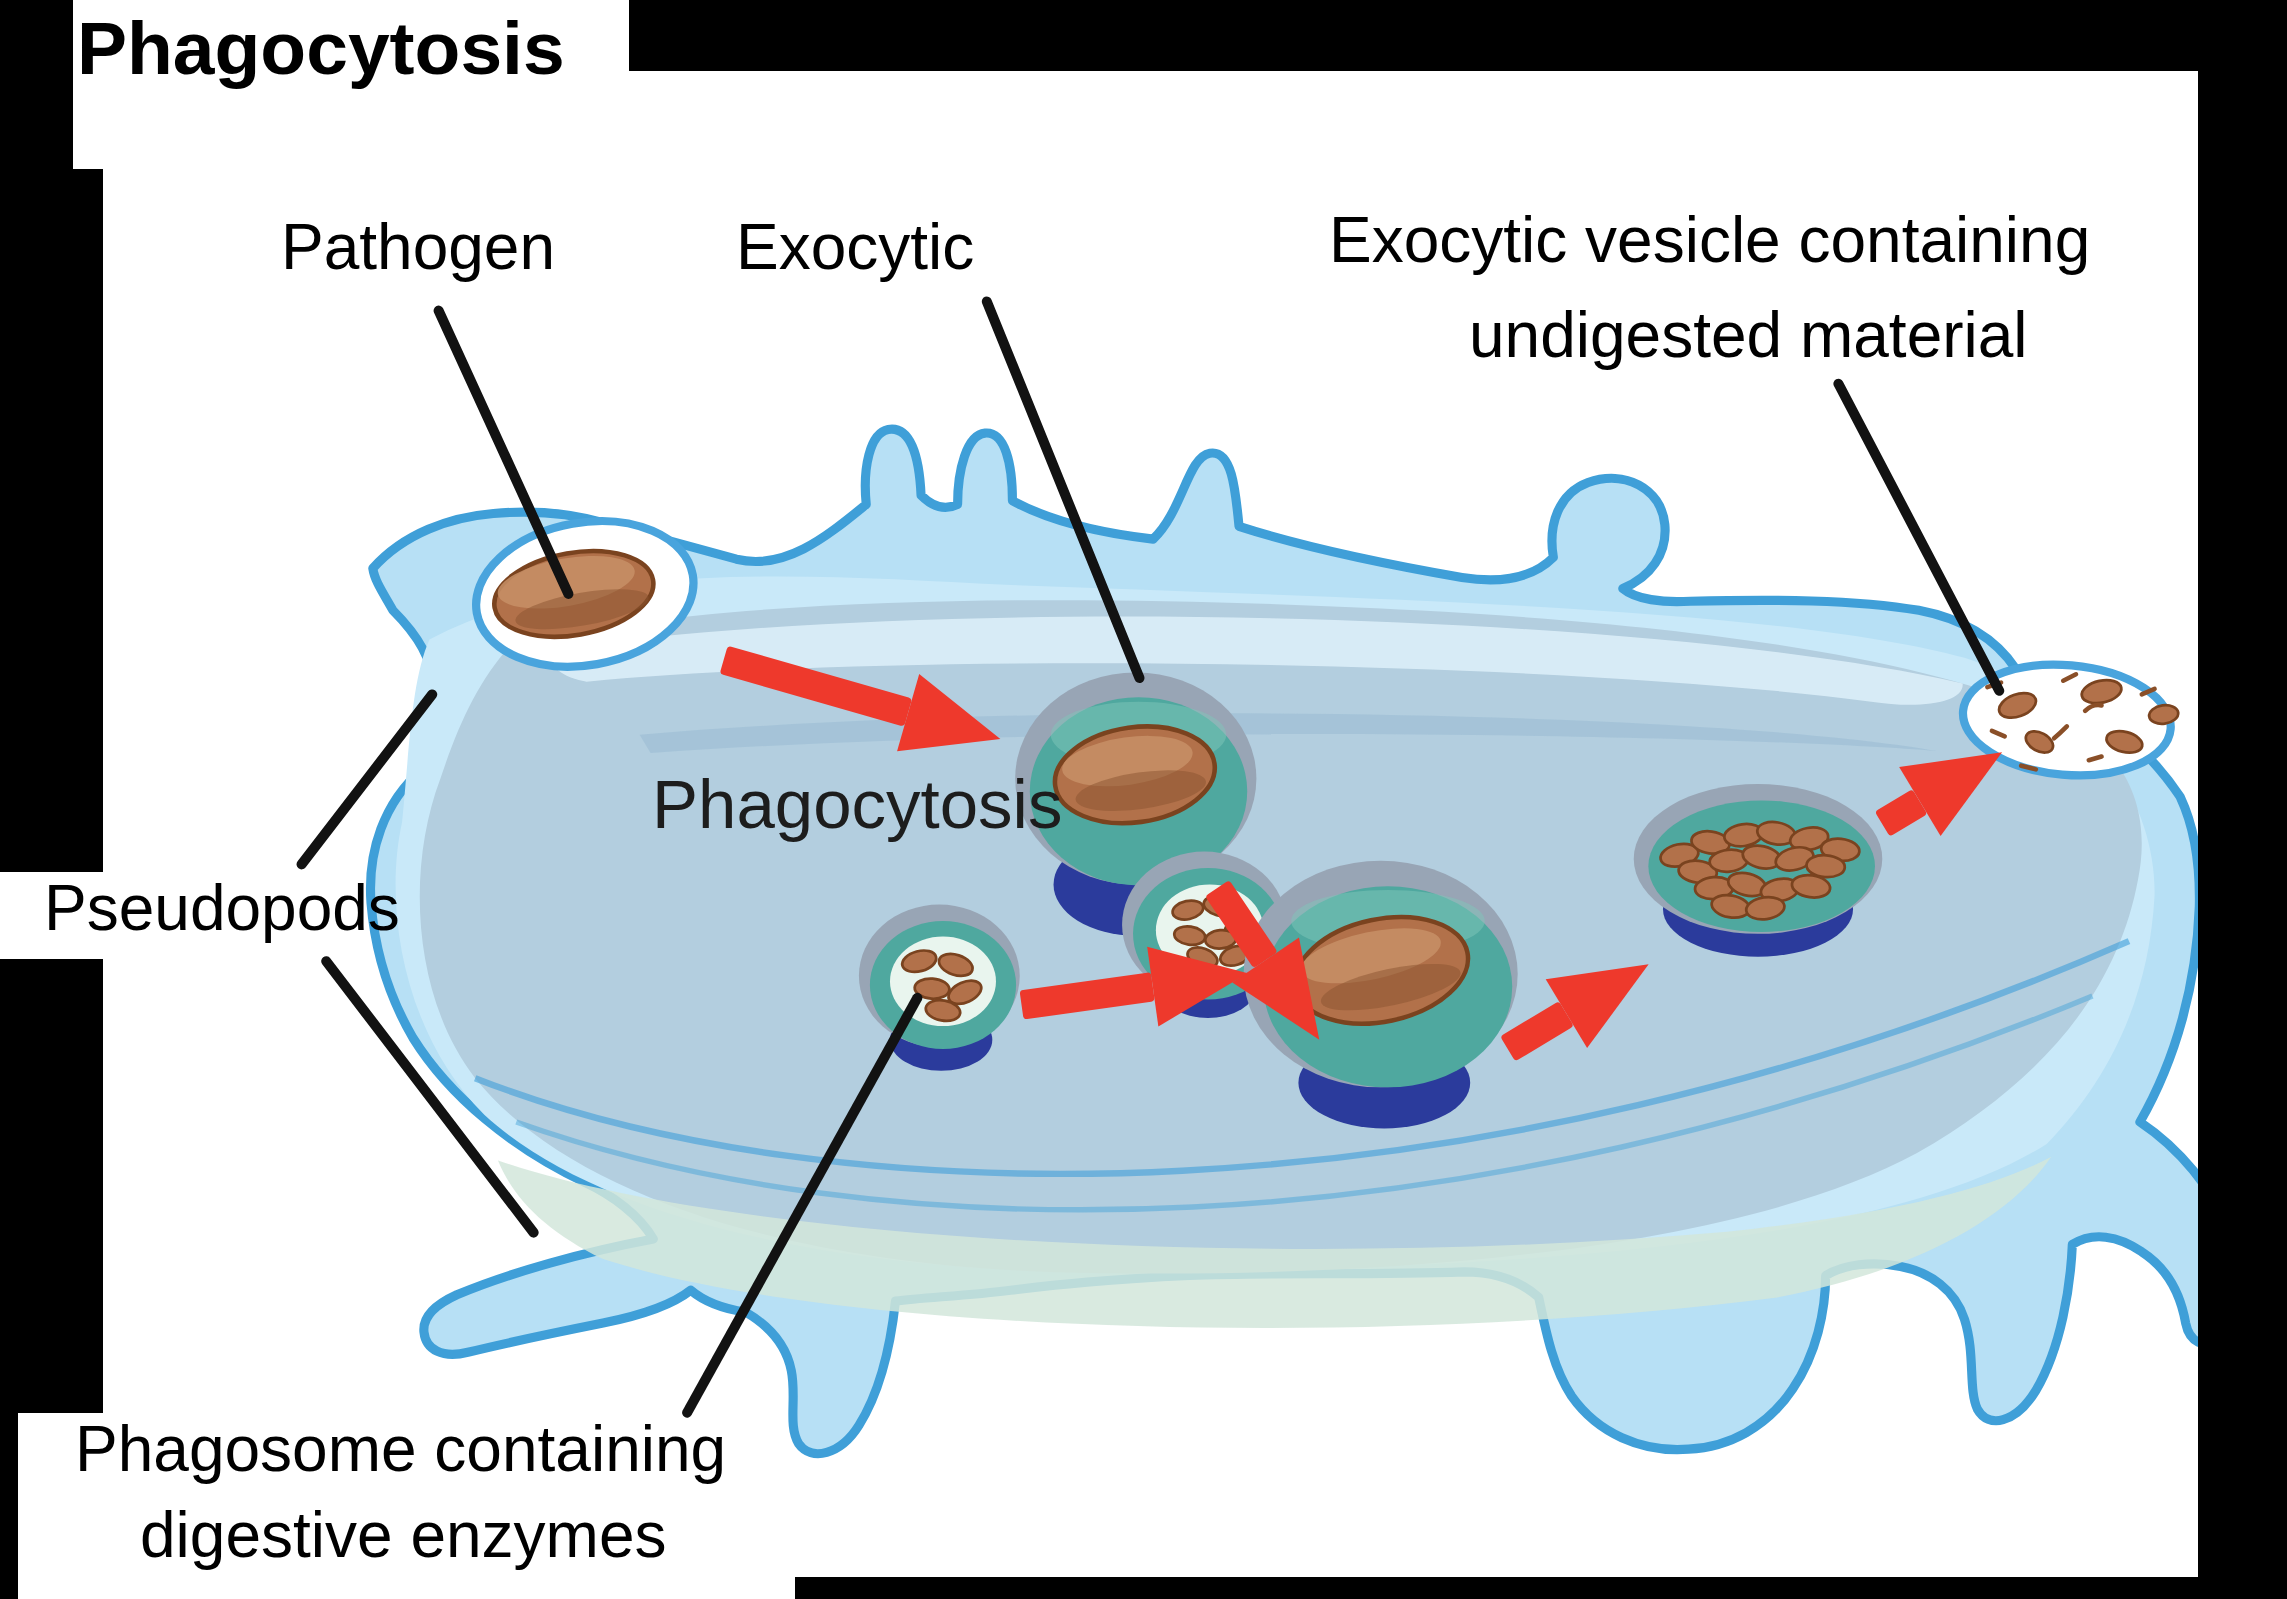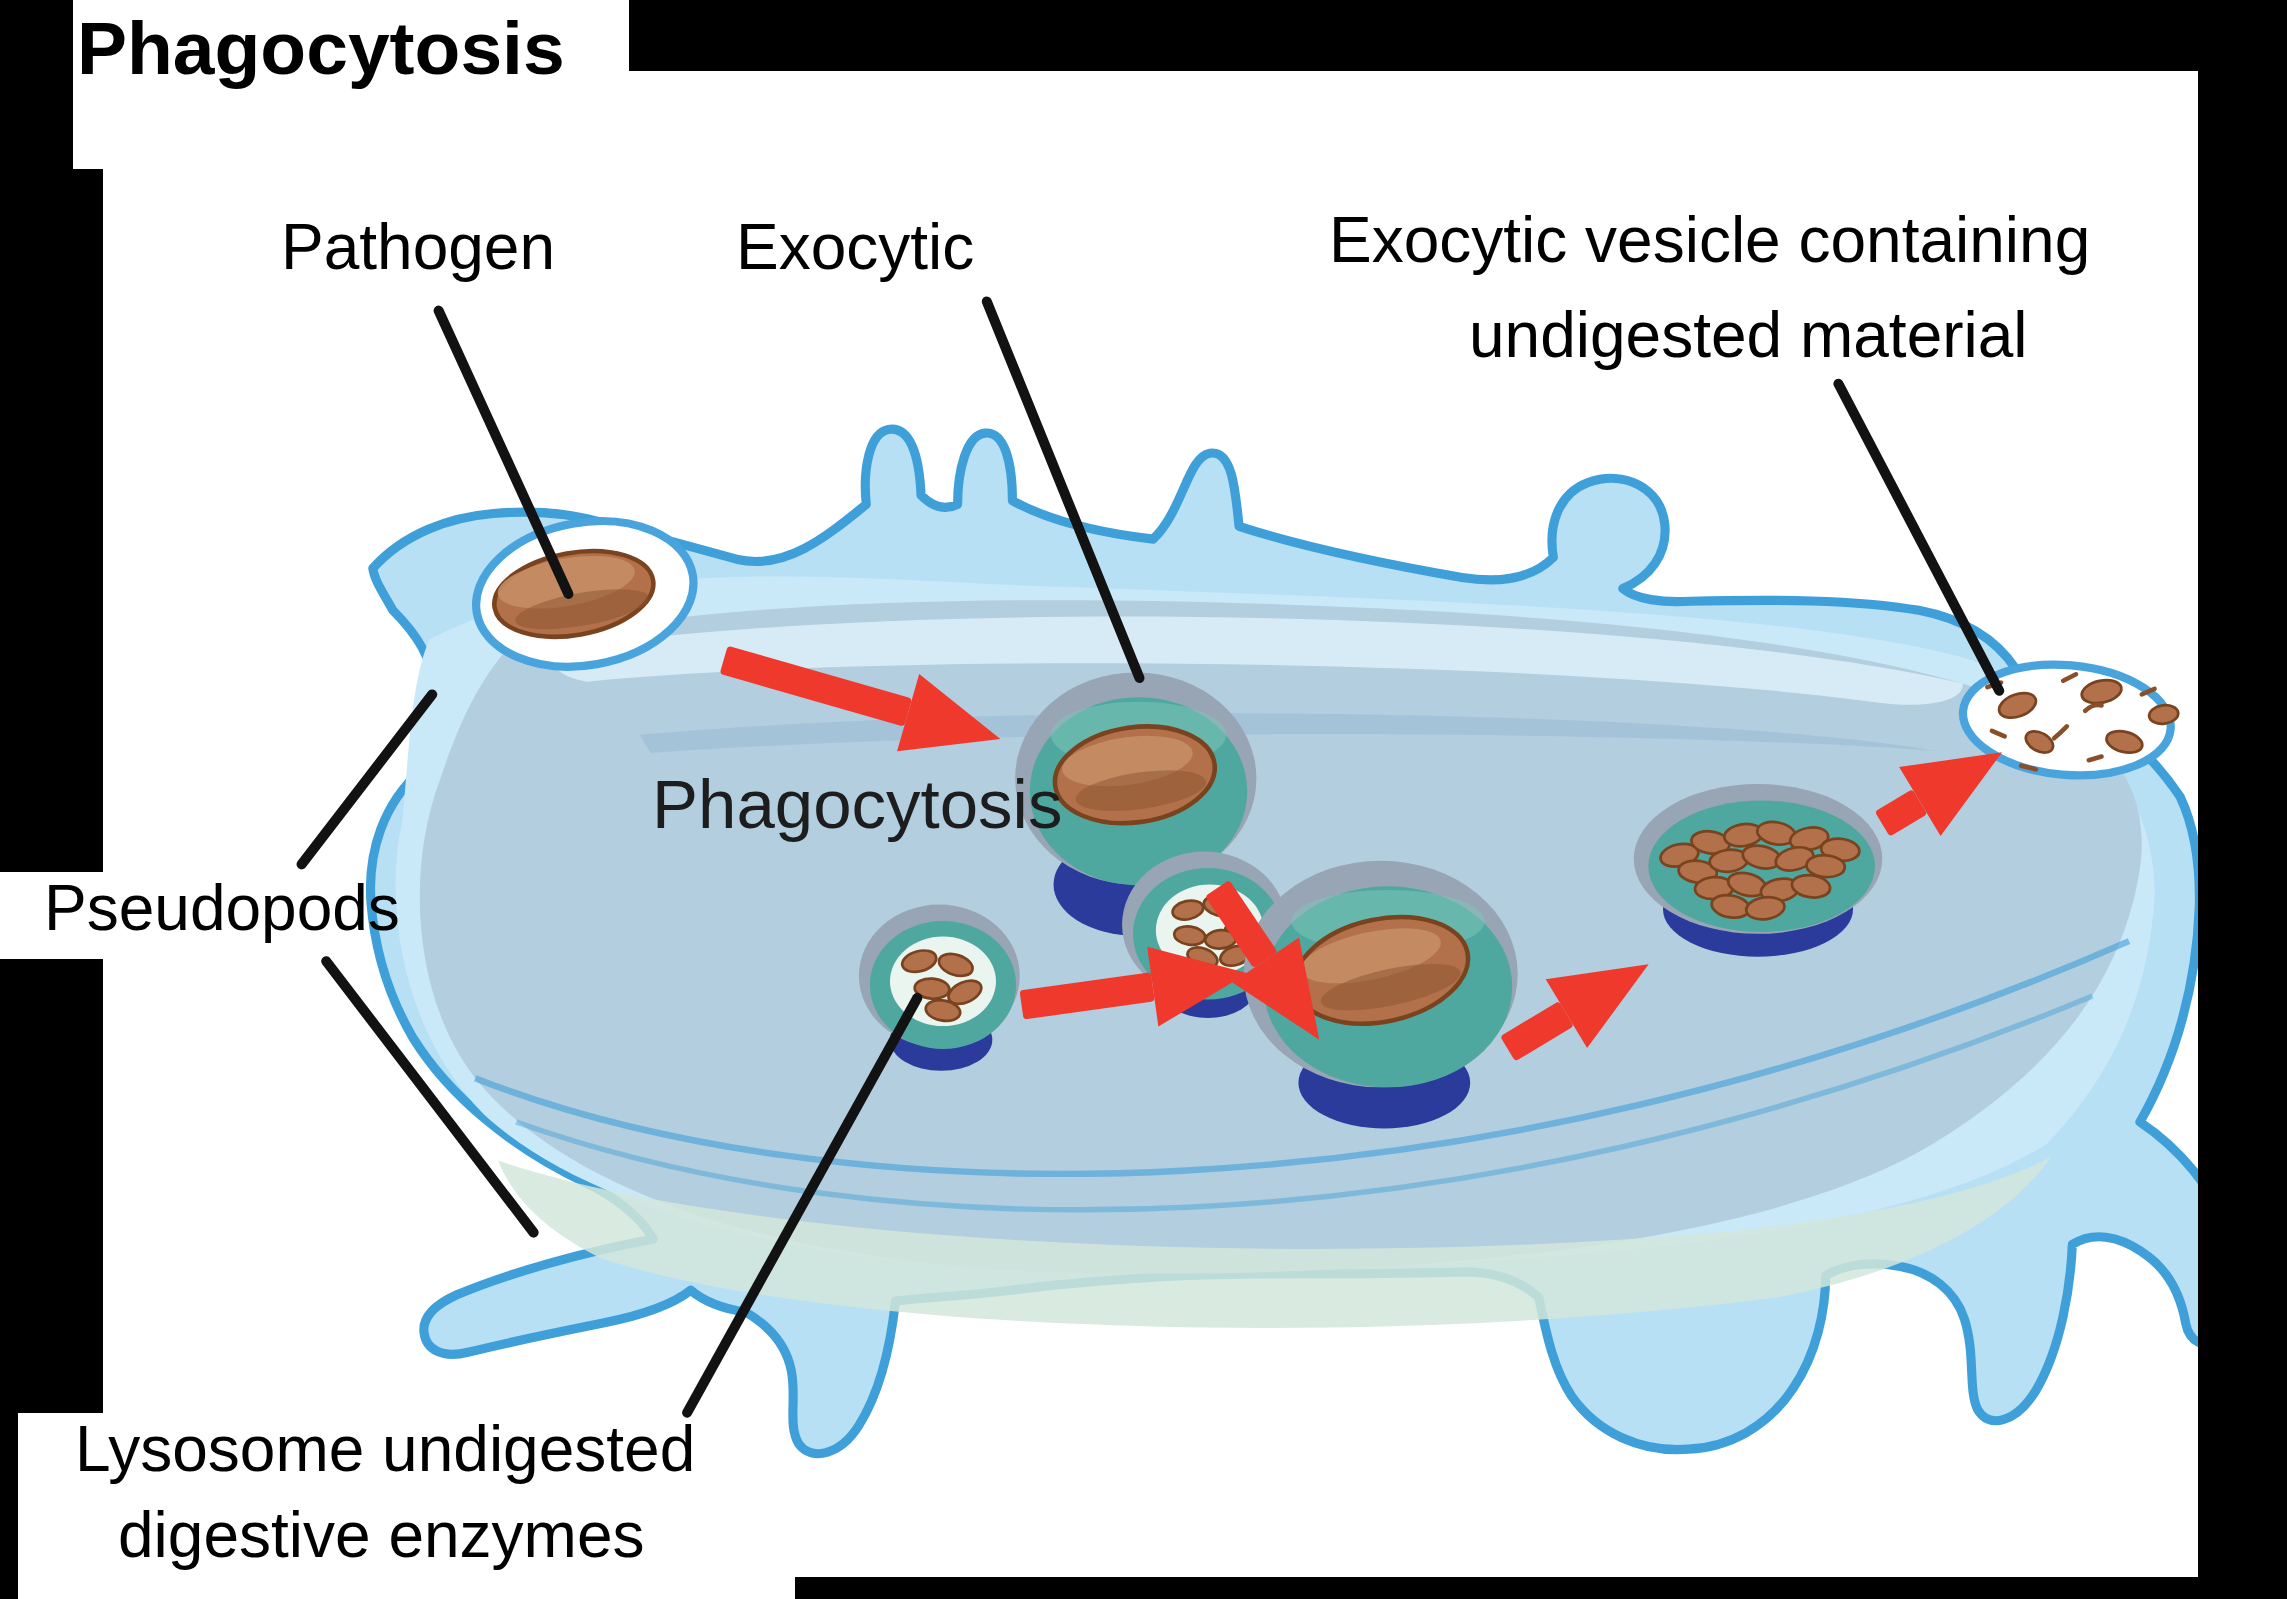--- a/index.html
+++ b/index.html
@@ -221,22 +221,22 @@
   </g>
 </svg>
 
 <div class="lbl title" style="left:77px;   top:9.1px;">Phagocytosis</div>
 <div class="lbl" style="left:281px;  top:214px;">Pathogen</div>
 <div class="lbl" style="left:736px;  top:214px;">Exocytic</div>
 <div class="lbl" style="left:1329px; top:207px;">Exocytic vesicle containing</div>
 <div class="lbl" style="left:1469px; top:302px;">undigested material</div>
 <div class="lbl" style="left:44px;   top:875px;">Pseudopods</div>
 <div class="lbl interior" style="left:652px;  top:768px;">Phagocytosis</div>
-<div class="lbl" style="left:75px;   top:1416px;">Lysosome undigested</div>
-<div class="lbl" style="left:118px;  top:1502px;">digestive enzymes</div>
+<div class="lbl" style="left:75px;   top:1416px;">Phagosome containing</div>
+<div class="lbl" style="left:140px;  top:1502px;">digestive enzymes</div>
 
 <div class="bar" style="left:0;      top:0;       width:73px;   height:169px;"></div>
 <div class="bar" style="left:629px;  top:0;       width:1570px; height:71px;"></div>
 <div class="bar" style="left:0;      top:169px;   width:103px;  height:703px;"></div>
 <div class="bar" style="left:0;      top:959px;  width:103px;  height:453px;"></div>
 <div class="bar" style="left:0; top:1413px; width:18.3px;   height:186px;"></div>
 <div class="bar" style="left:2198px; top:0;       width:90px;   height:1599px;"></div>
 <div class="bar" style="left:795px;  top:1577px;  width:1403px; height:22px;"></div>
 
 

